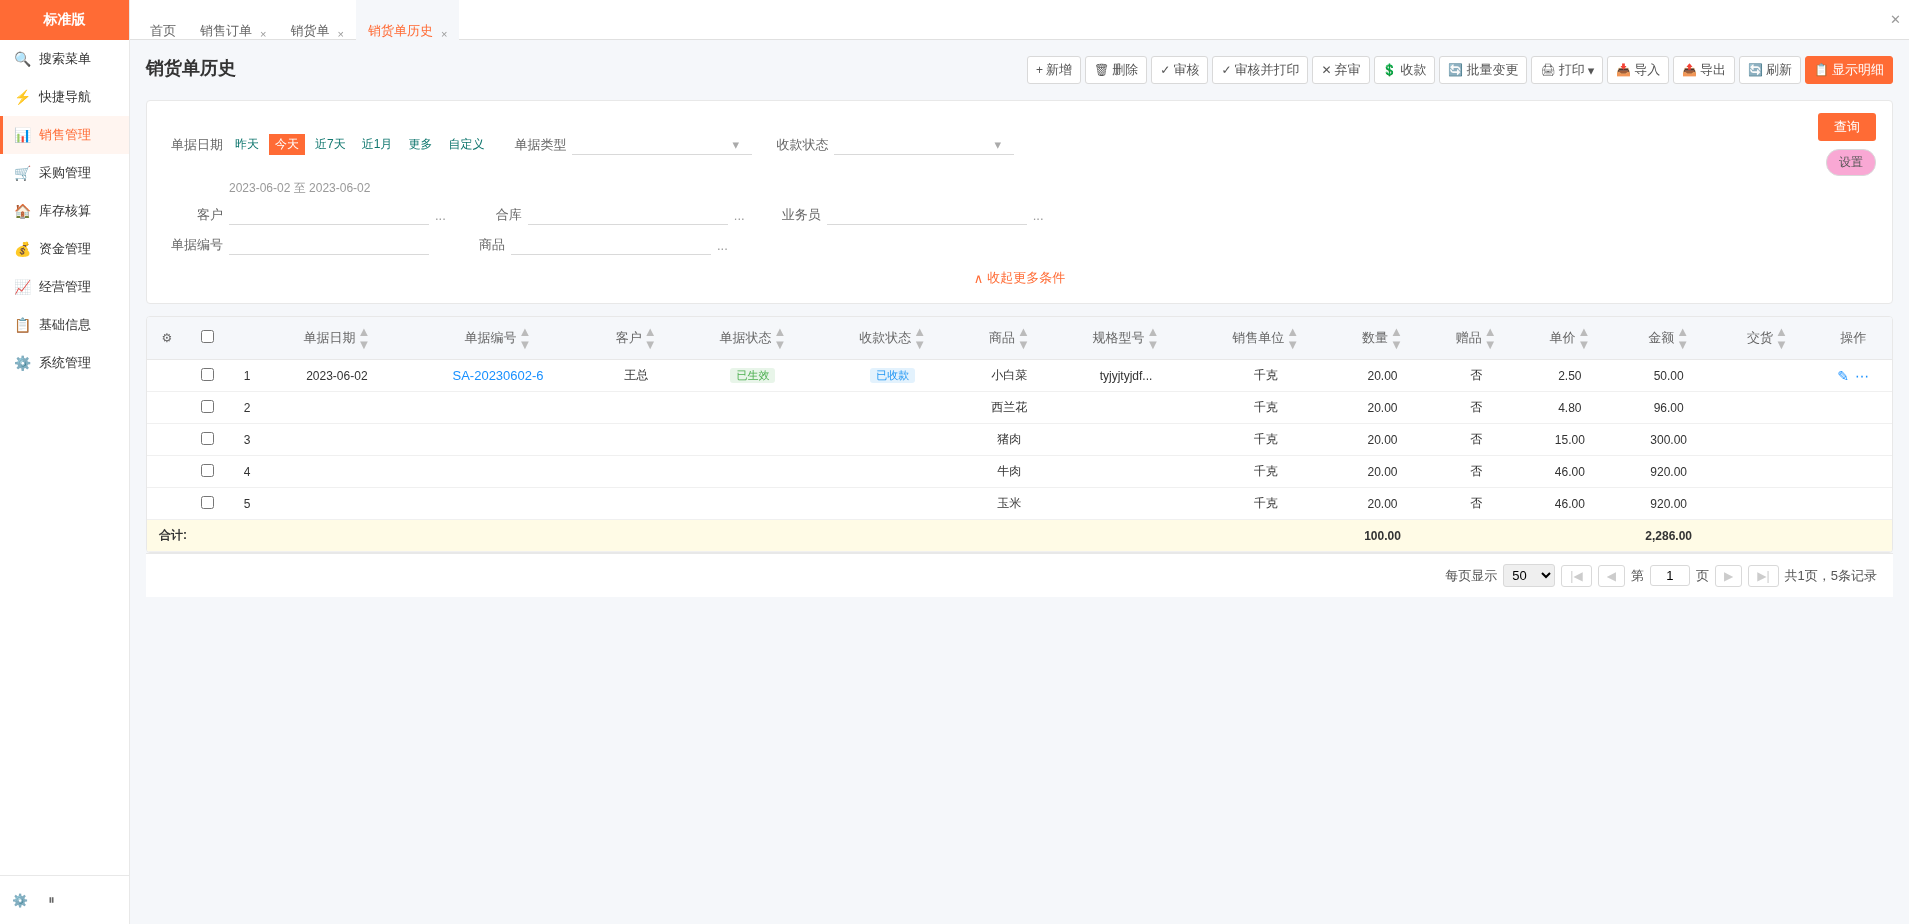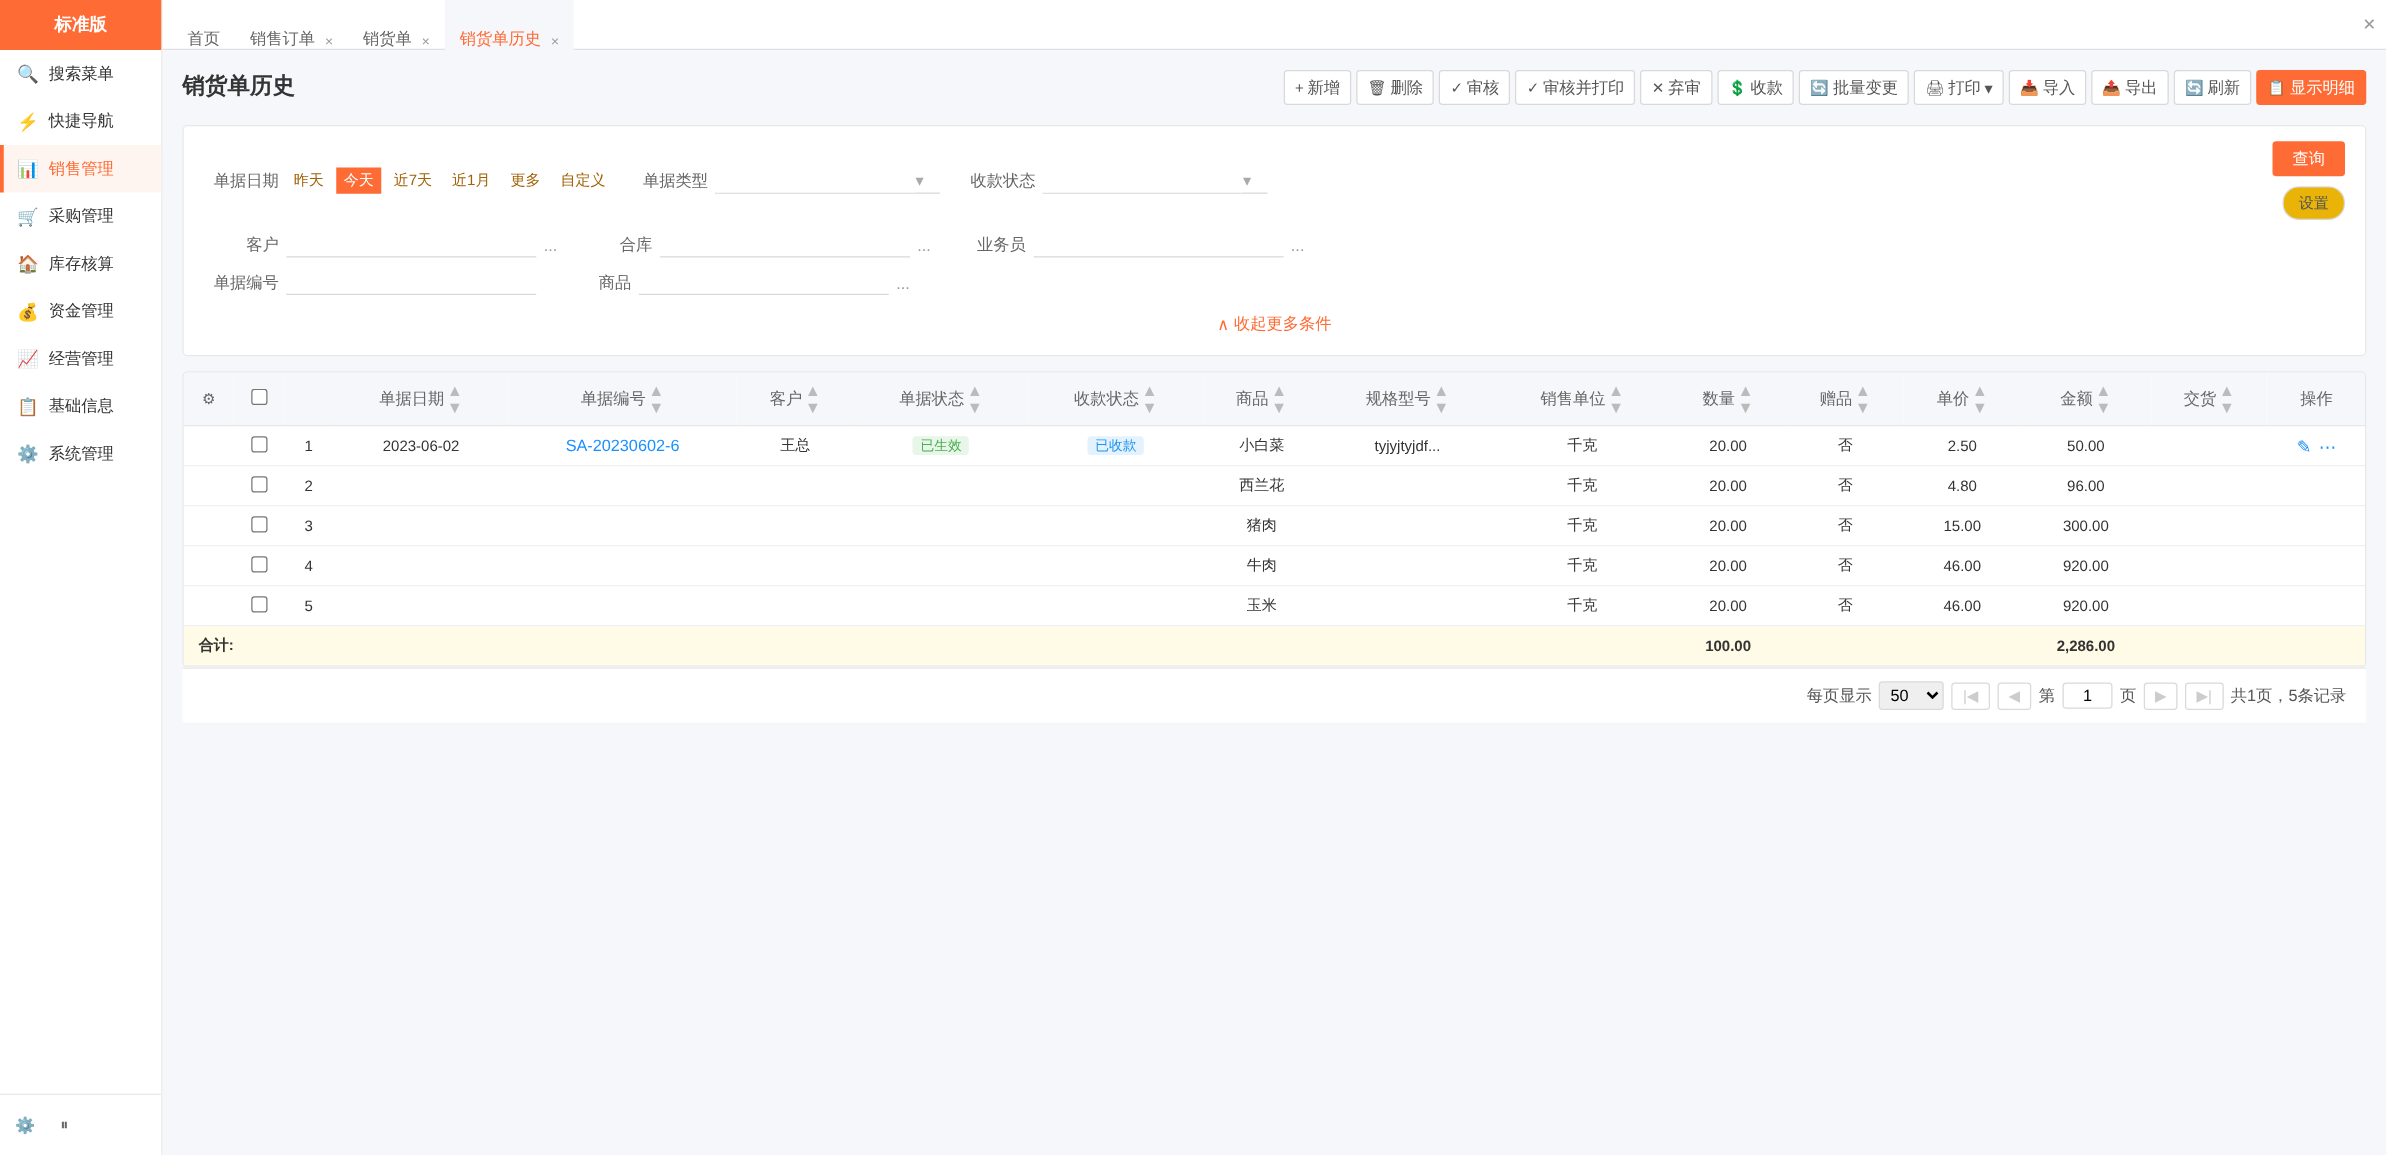--- a/index.html
+++ b/index.html
@@ -37,21 +37,21 @@
     .toolbar-btn .btn-icon { font-size: 12px; }
 
     
     .filter-area { background: #fff; border: 1px solid #e8e8e8; border-radius: 4px; padding: 12px 16px; margin-bottom: 12px; }
     .filter-row { display: flex; align-items: center; gap: 16px; margin-bottom: 10px; flex-wrap: wrap; }
     .filter-row:last-child { margin-bottom: 0; }
     .filter-item { display: flex; align-items: center; gap: 6px; }
     .filter-label { color: #666; white-space: nowrap; min-width: 60px; text-align: right; }
     .filter-input { border: none; border-bottom: 1px solid #d9d9d9; padding: 2px 4px; width: 140px; outline: none; color: #333; }
     .filter-date-range { display: flex; align-items: center; gap: 4px; }
-    .date-btn { padding: 2px 6px; border-radius: 3px; cursor: pointer; color: #a16207; font-size: 12px; }
+    .date-btn { padding: 2px 6px; border-radius: 3px; cursor: pointer; color: #0f766e; font-size: 12px; }
     .date-btn.active { background: #ff6b35; color: #fff; border-radius: 0; }
     .date-range-text { color: #999; font-size: 12px; }
     .filter-dots { color: #999; cursor: pointer; }
     .collapse-btn { display: flex; align-items: center; justify-content: center; gap: 4px; color: #ff6b35; cursor: pointer; font-size: 12px; padding: 4px; }
 
     
     .table-wrapper { background: #fff; border: 1px solid #e8e8e8; border-radius: 4px; overflow: auto; }
     table { width: 100%; border-collapse: collapse; }
     th { background: #f5f7fa; border-bottom: 1px solid #e8e8e8; padding: 8px 6px; text-align: center; color: #666; font-weight: normal; white-space: nowrap; font-size: 12px; position: sticky; top: 0; }
     td { border-bottom: 1px solid #f0f0f0; padding: 7px 6px; text-align: center; color: #333; font-size: 12px; }
@@ -72,21 +72,21 @@
     .summary-row td { background: #fffbe6; font-weight: bold; }
 
     
     .pagination { display: flex; align-items: center; justify-content: flex-end; padding: 10px 16px; gap: 6px; background: #fff; border-top: 1px solid #e8e8e8; font-size: 12px; color: #555; }
     .page-btn { padding: 3px 8px; border: 1px solid #d9d9d9; background: #fff; border-radius: 3px; cursor: pointer; font-size: 12px; }
     .page-btn.disabled { color: #ccc; cursor: default; }
     .page-input { width: 40px; border: 1px solid #d9d9d9; text-align: center; padding: 2px 4px; border-radius: 3px; }
     .page-select { border: 1px solid #d9d9d9; padding: 2px 4px; border-radius: 3px; }
 
     .query-btn { background: #ff6b35; color: #fff; border: none; border-radius: 3px; padding: 5px 16px; cursor: pointer; font-size: 13px; }
-    .set-btn { background: #eab308; color: #555; border: 1px solid #d9d9d9; border-radius: 13px; padding: 4px 12px; cursor: pointer; font-size: 12px; display: block; margin-top: 4px; margin-left: 16px; }
+    .set-btn { background: #f9a8d4; color: #555; border: 1px solid #d9d9d9; border-radius: 13px; padding: 4px 12px; cursor: pointer; font-size: 12px; display: block; margin-top: 4px; margin-left: 16px; }
   </style>
 </head>
 <body>
 
 <div class="sidebar">
   <div class="sidebar-logo">标准版</div>
 
   <div class="sidebar-item">
     <span class="sidebar-icon">🔍</span>
     <span>搜索菜单</span>
@@ -239,20 +239,23 @@
             <input type="text" class="filter-input" style="border: none; width: 160px;">
             <span style="color:#aaa;cursor:pointer;">▾</span>
           </div>
         </div>
         <div style="margin-left:auto; display:flex; flex-direction:column; align-items:flex-end; gap:4px;">
           <button class="query-btn">查询</button>
           <button class="set-btn">设置</button>
         </div>
       </div>
 
+      <div style="margin-left:66px; margin-top:-6px; margin-bottom:8px;">
+        <span class="date-range-text">2023-06-02 至 2023-06-02</span>
+      </div>
 
       <div class="filter-row">
         <div class="filter-item">
           <span class="filter-label">客户</span>
           <input type="text" class="filter-input" style="width: 200px;">
           <span class="filter-dots">...</span>
         </div>
         <div class="filter-item">
           <span class="filter-label">合库</span>
           <input type="text" class="filter-input" style="width: 200px;">

